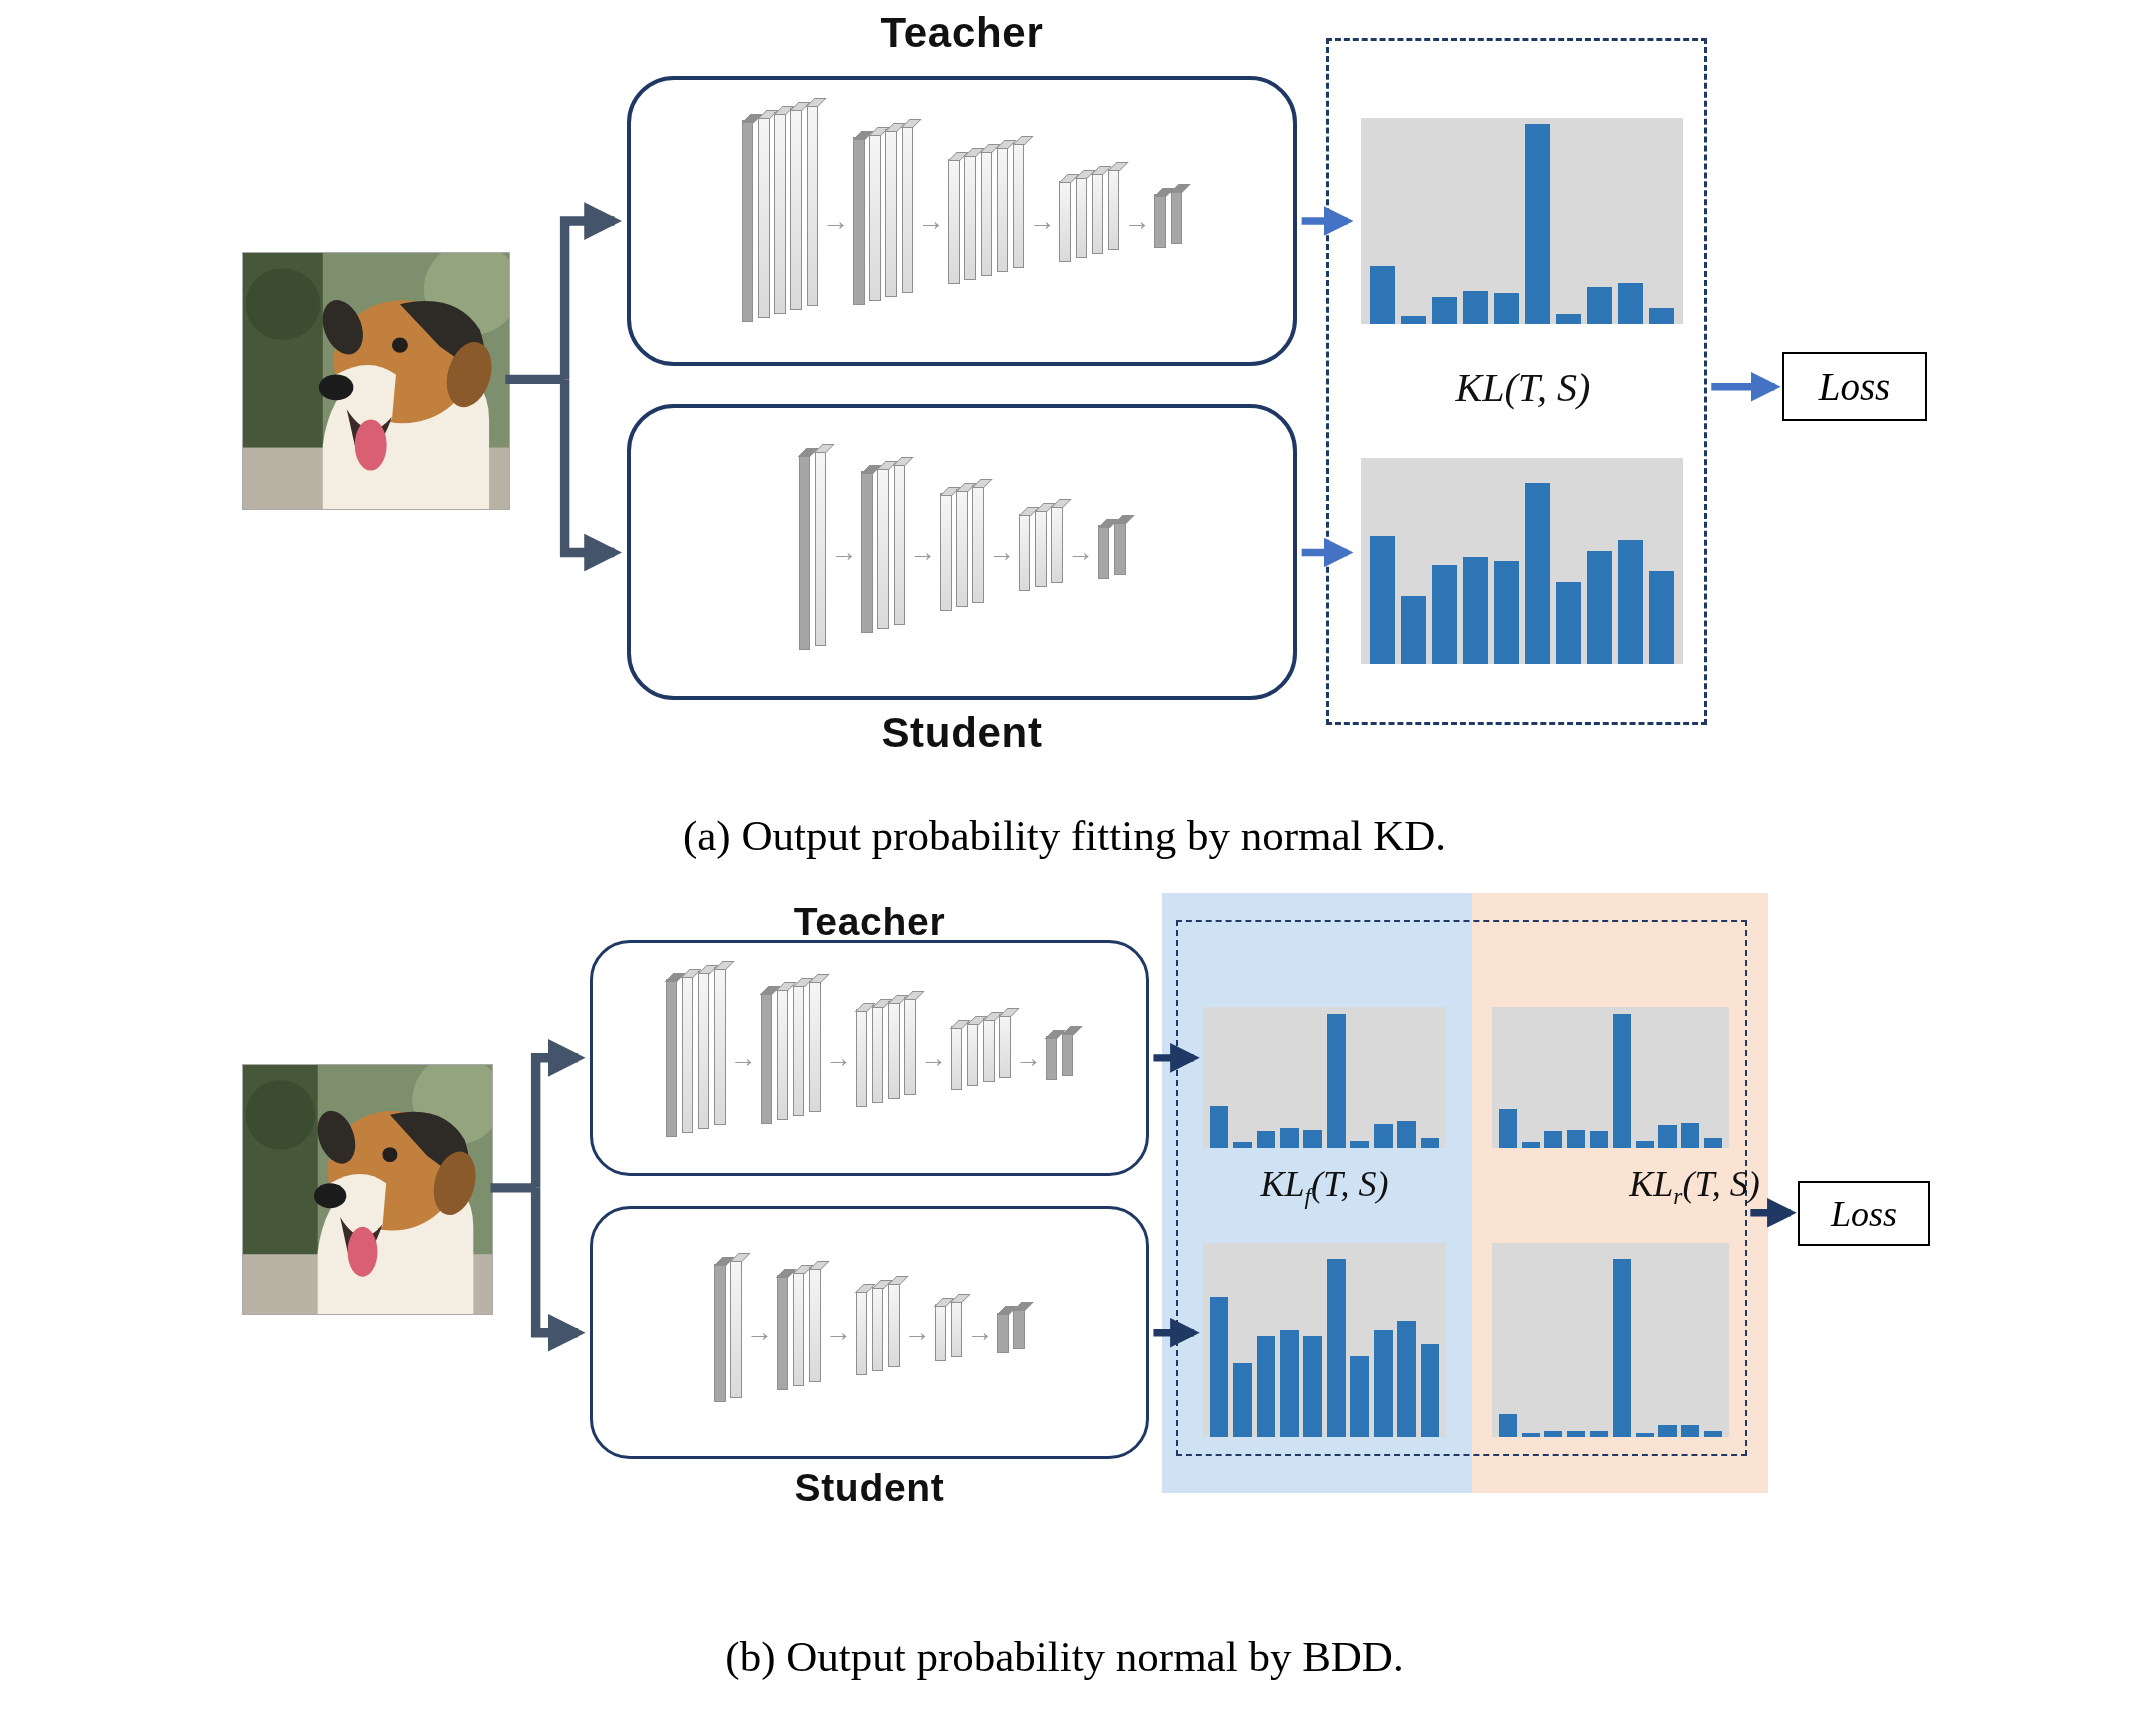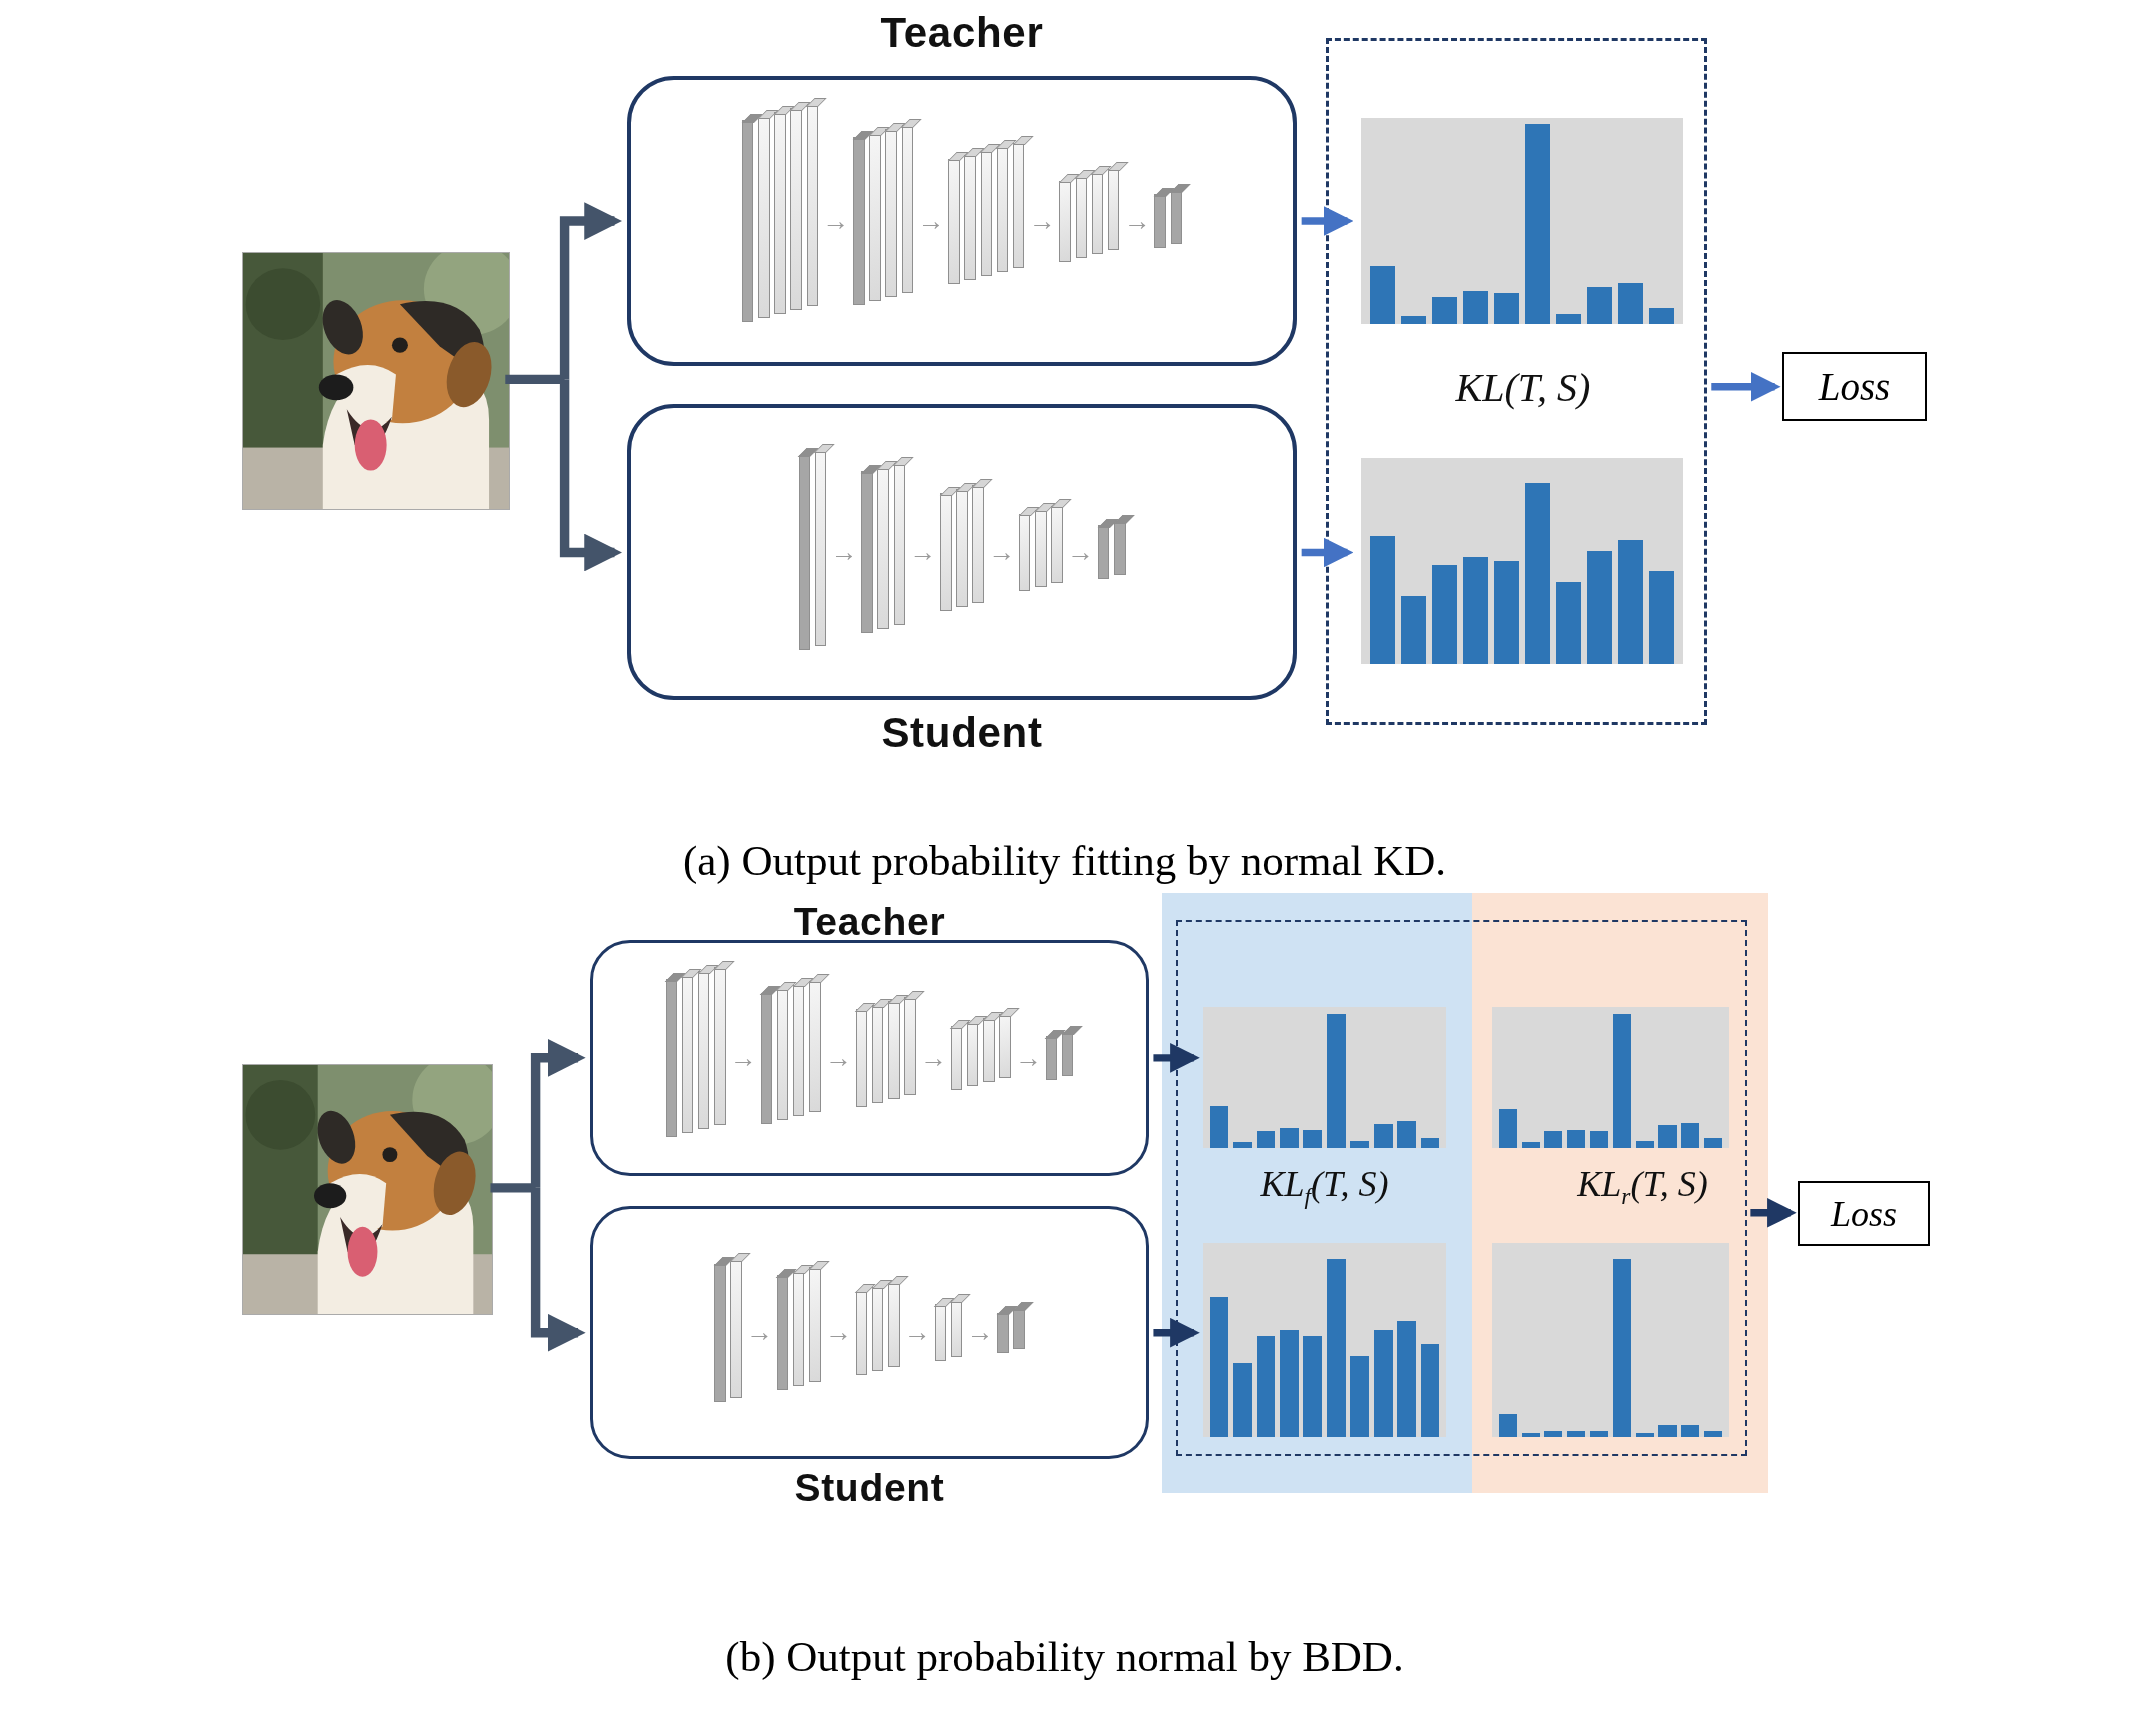--- a/index.html
+++ b/index.html
@@ -198,21 +198,21 @@
       <div class="bar" style="height: 40%; background: rgb(46, 117, 182);"></div>
       <div class="bar" style="height: 55%; background: rgb(46, 117, 182);"></div>
       <div class="bar" style="height: 60%; background: rgb(46, 117, 182);"></div>
       <div class="bar" style="height: 45%; background: rgb(46, 117, 182);"></div>
     </div>
 
   <div class="lossbox" style="left:1782px; top:352px; width:145px; height:69px;">
     <span>Loss</span>
   </div>
 
-  <div class="caption" style="top:836px;">(a) Output probability fitting by normal KD.</div>
+  <div class="caption" style="top:811px;">(a) Output probability fitting by normal KD.</div>
 
   <div class="net-title" style="left:590px; top:900px; width:559px; font-size:39px;">Teacher</div>
 
   <div class="colorpanel" style="left:1162px; top:893px; width:310px; height:600px; background:#cfe2f3;"></div>
   <div class="colorpanel" style="left:1472px; top:893px; width:296px; height:600px; background:#fbe3d4;"></div>
   <div class="dashedbox" style="left:1176px; top:920px; width:571px; height:536px; border-width:2.7px;"></div>
 
   <div class="dog" style="left:243px; top:1065px; width:249px; height:249px;">
     <svg viewBox="0 0 200 200" preserveAspectRatio="none">
       <rect width="200" height="200" fill="#7e8f6e"></rect>
@@ -324,21 +324,21 @@
       <div class="bar" style="height: 95%; background: rgb(46, 117, 182);"></div>
       <div class="bar" style="height: 5%; background: rgb(46, 117, 182);"></div>
       <div class="bar" style="height: 16%; background: rgb(46, 117, 182);"></div>
       <div class="bar" style="height: 18%; background: rgb(46, 117, 182);"></div>
       <div class="bar" style="height: 7%; background: rgb(46, 117, 182);"></div>
     </div>
 
   <div class="math" style="left:1203px; top:1163px; width:243px; font-size:36px;">
     <span>KL</span><sub>f</sub><span>(T, S)</span>
   </div>
-  <div class="math" style="left:1524px; top:1163px; width:237px; font-size:36px;">
+  <div class="math" style="left:1576px; top:1163px; width:237px; font-size:36px;">
     <span>KL</span><sub>r</sub><span>(T, S)</span>
   </div>
 
   <div class="hist" style="left: 1203px; top: 1243px; width: 243px; height: 194px; gap: 4.7px; padding: 0px 6.7px; background: rgb(217, 217, 217);">
       <div class="bar" style="height: 72%; background: rgb(46, 117, 182);"></div>
       <div class="bar" style="height: 38%; background: rgb(46, 117, 182);"></div>
       <div class="bar" style="height: 52%; background: rgb(46, 117, 182);"></div>
       <div class="bar" style="height: 55%; background: rgb(46, 117, 182);"></div>
       <div class="bar" style="height: 52%; background: rgb(46, 117, 182);"></div>
       <div class="bar" style="height: 92%; background: rgb(46, 117, 182);"></div>

